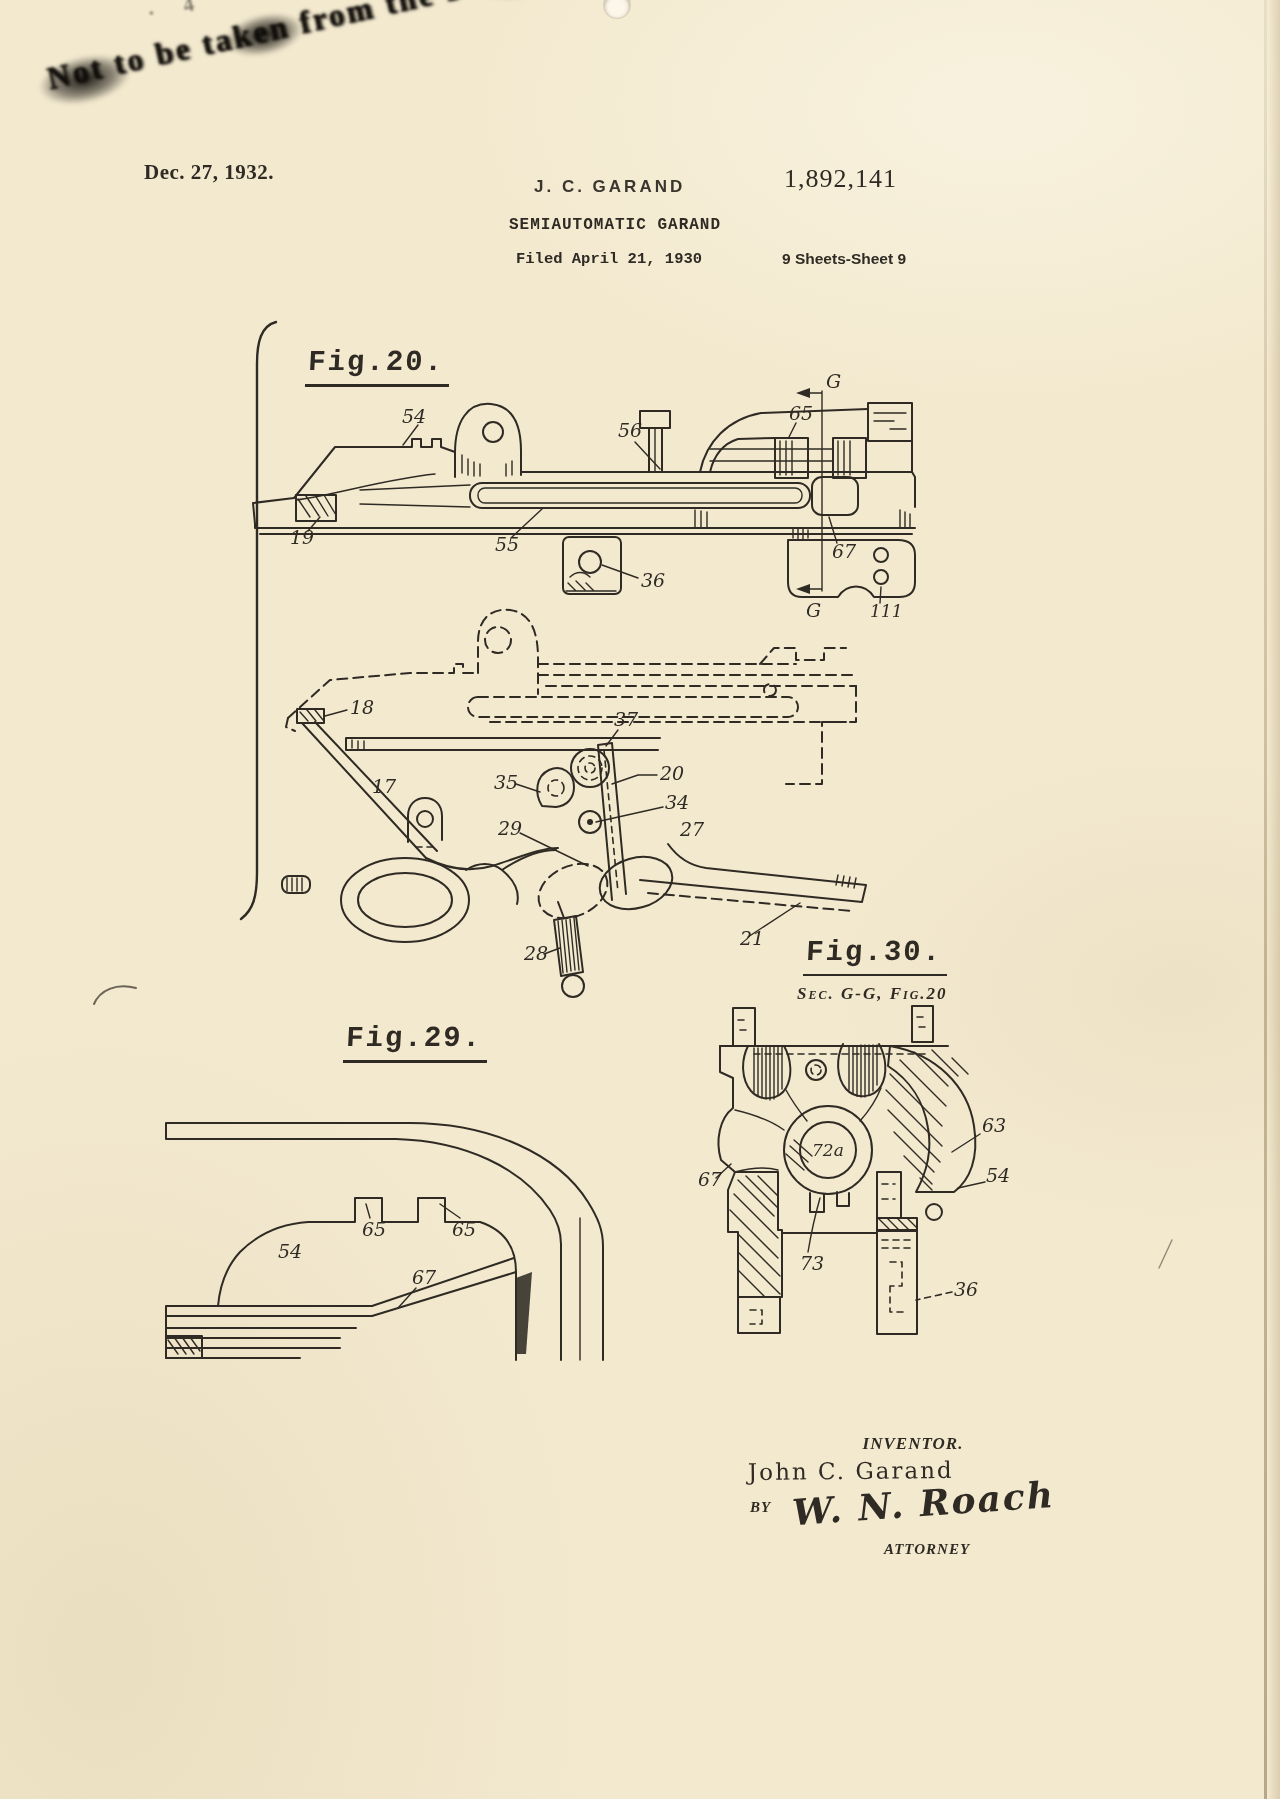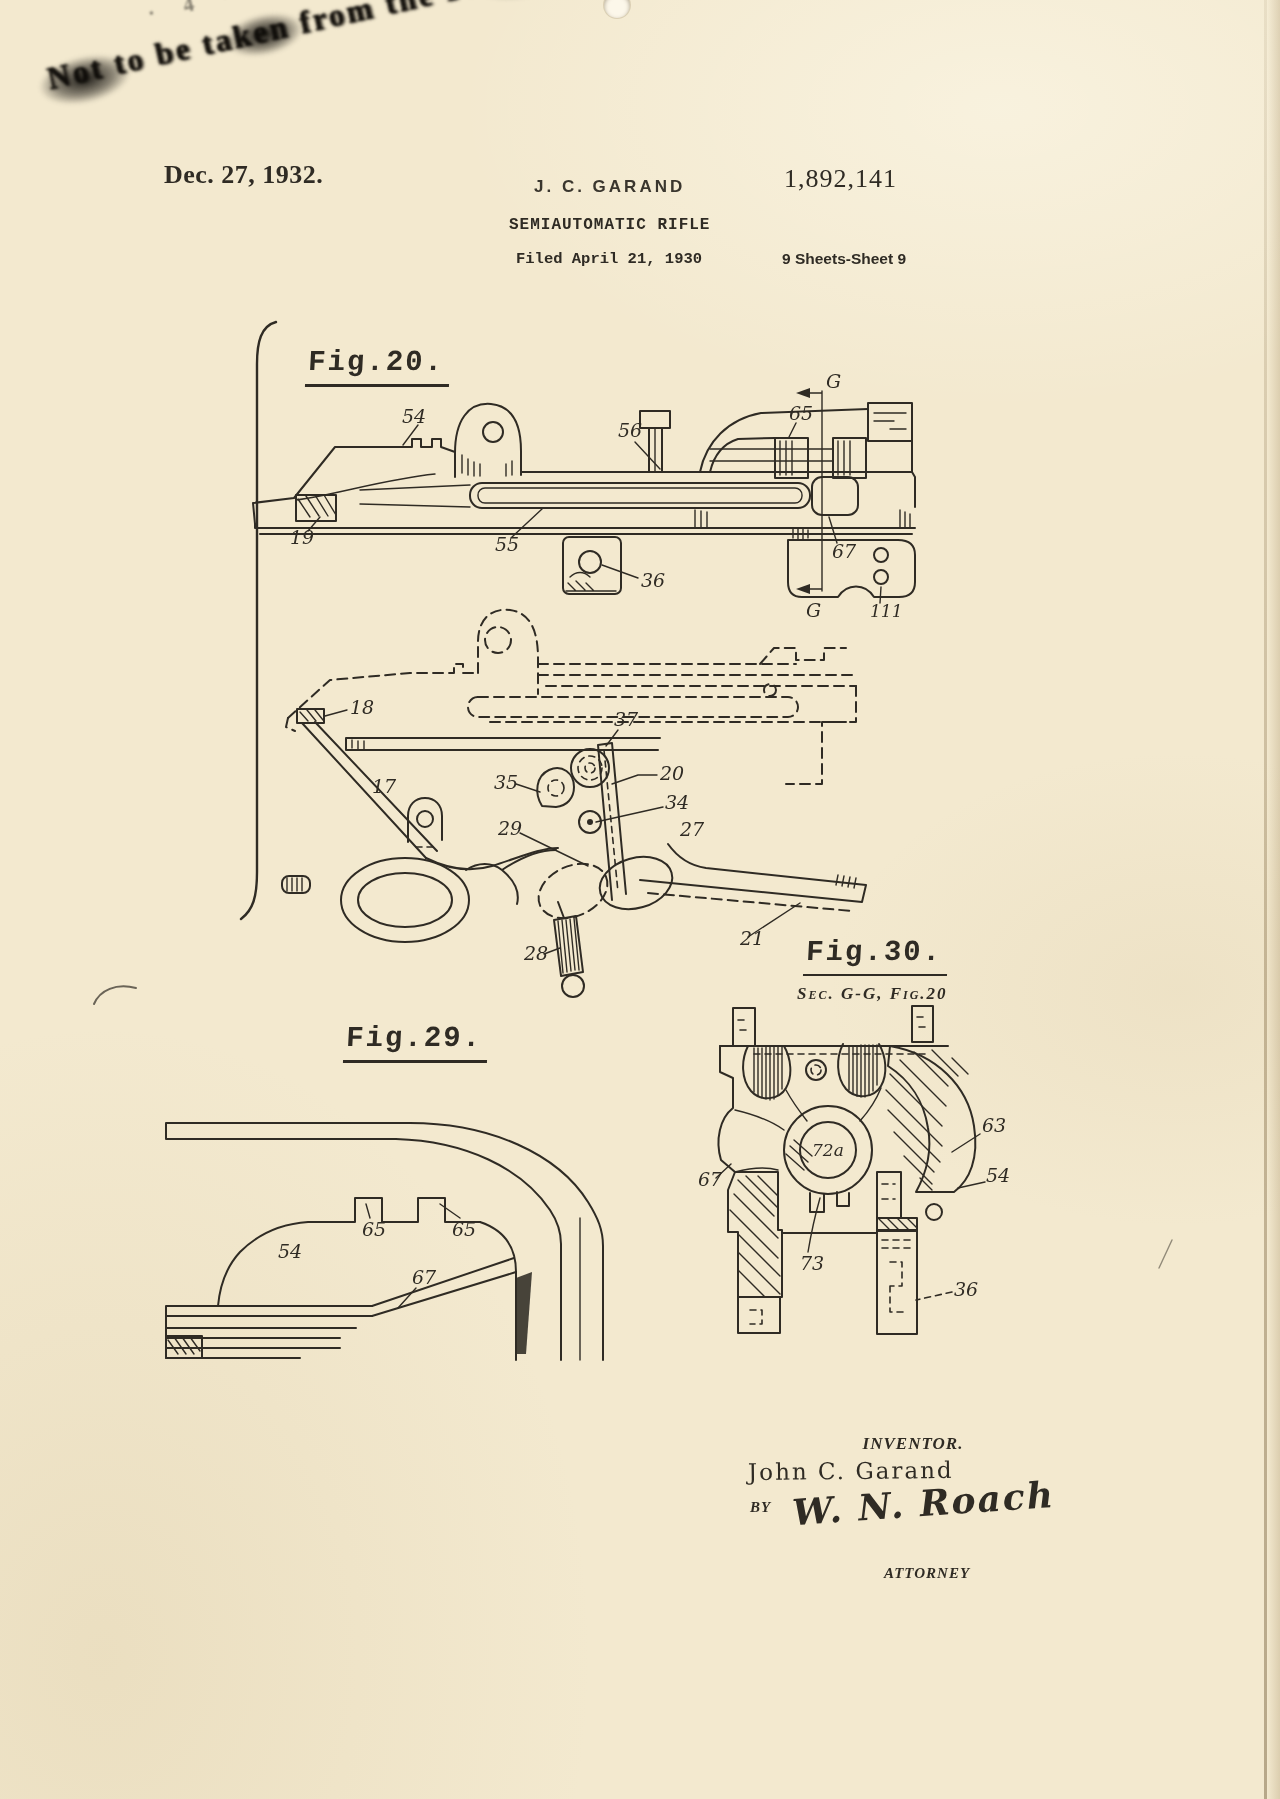--- a/index.html
+++ b/index.html
@@ -28,21 +28,21 @@
   .stamp-line2{font-weight:bold;font-size:31px;letter-spacing:3px;color:#17140f;
     margin-top:12px;filter:blur(.9px);
     text-shadow:0 0 3px rgba(22,18,12,.85), 2px 1px 2px rgba(22,18,12,.5);}
   .blob{position:absolute;border-radius:50%;filter:blur(2px);
     background:radial-gradient(ellipse at center, rgba(14,12,9,.92) 0%, rgba(14,12,9,.45) 45%, rgba(14,12,9,0) 72%);}
   .blob.b1{left:-10px;top:40px;width:92px;height:46px;}
   .blob.b2{left:182px;top:38px;width:78px;height:40px;}
   .blob.b3{left:436px;top:30px;width:96px;height:48px;}
 
   
-  .hdr-date{position:absolute;left:164px;top:160px;font-weight:bold;font-size:26px;letter-spacing:.5px;}
+  .hdr-date{position:absolute;left:144px;top:160px;font-weight:bold;font-size:21px;letter-spacing:.5px;}
   .hdr-number{position:absolute;left:784px;top:164px;font-weight:normal;font-size:26px;letter-spacing:1px;}
   .hdr-name{position:absolute;left:534px;top:177px;font-family:"Liberation Sans",sans-serif;
     font-weight:600;font-size:17px;letter-spacing:3px;color:#3a362e;}
   .hdr-title{position:absolute;left:509px;top:216px;font-family:"Liberation Mono",monospace;
     font-weight:bold;font-size:16px;letter-spacing:1px;}
   .hdr-filed{position:absolute;left:501px;top:250px;font-family:"Liberation Mono",monospace;
     font-weight:bold;font-size:15.5px;margin-left:15px;}
   .hdr-sheets{position:absolute;left:782px;top:250px;font-family:Liberation Sans, sans-serif;
     font-weight:bold;font-size:15.5px;}
 
@@ -72,21 +72,21 @@
   
   .sig-inventor-cap{position:absolute;left:828px;top:1434px;width:170px;text-align:center;
     font-style:italic;font-weight:bold;font-size:17px;letter-spacing:1px;}
   .sig-name{position:absolute;left:748px;top:1458px;font-family:"DejaVu Serif",serif;
     font-size:23px;letter-spacing:2px;transform:rotate(-.6deg);}
   .sig-by{position:absolute;left:750px;top:1499px;font-style:italic;font-weight:bold;
     font-size:15px;letter-spacing:1px;}
   .sig-script{position:absolute;left:792px;top:1482px;font-family:"DejaVu Serif",serif;
     font-style:italic;font-weight:bold;font-size:36px;letter-spacing:2px;transform:rotate(-4deg);}
   .sig-att{position:absolute;left:884px;top:1541px;font-style:italic;font-weight:bold;
-    font-size:15px;letter-spacing:1px;margin-top:24px;}
+    font-size:15px;letter-spacing:1px;}
 </style>
 </head>
 <body>
 
 <div class="page">
 
   <div class="hole"></div>
   <div class="edge-line"></div>
   <div class="edge-fade"></div>
 
@@ -94,21 +94,21 @@
     <div class="stamp-line1">· 4 ·  ·· U. S. Patent ·—</div>
     <div class="stamp-line2">Not to be taken from the Files</div>
     <div class="blob b1"></div>
     <div class="blob b2"></div>
     <div class="blob b3"></div>
   </div>
 
   <div class="hdr-date">Dec. 27, 1932.</div>
   <div class="hdr-name">J. C. GARAND</div>
   <div class="hdr-number">1,892,141</div>
-  <div class="hdr-title">SEMIAUTOMATIC RIFLE</div>
+  <div class="hdr-title">SEMIAUTOMATIC GARAND</div>
   <div class="hdr-filed">Filed April 21, 1930</div>
   <div class="hdr-sheets">9 Sheets-Sheet 9</div>
 
   <div class="fig-title ft20">Fig.20.</div>
   <div class="fig-title ft29">Fig.29.</div>
   <div class="fig-title ft30">Fig.30.</div>
   <div class="sec-sub">Sec. G-G, Fig.20</div>
 
   <svg class="draw" style="left:228px;top:312px" width="60" height="615" viewBox="0 0 60 615">
     <path d="M48,10 C33,14 29,30 29,52 L29,560 C29,585 25,598 13,607" style="stroke-width:2.4"></path>

